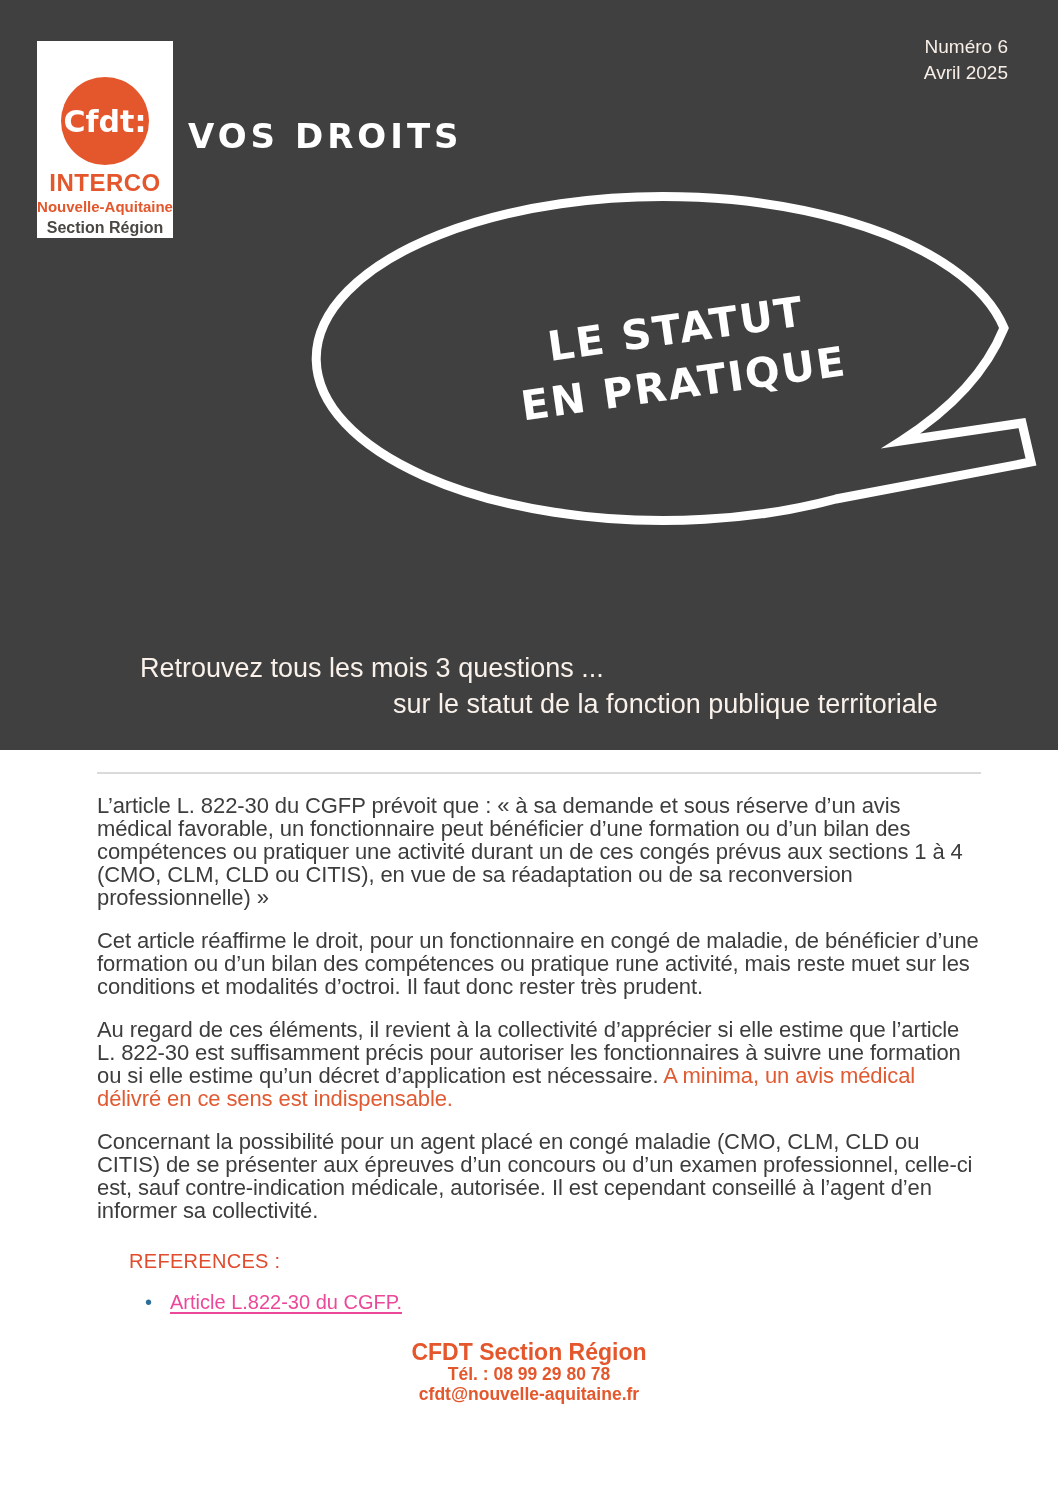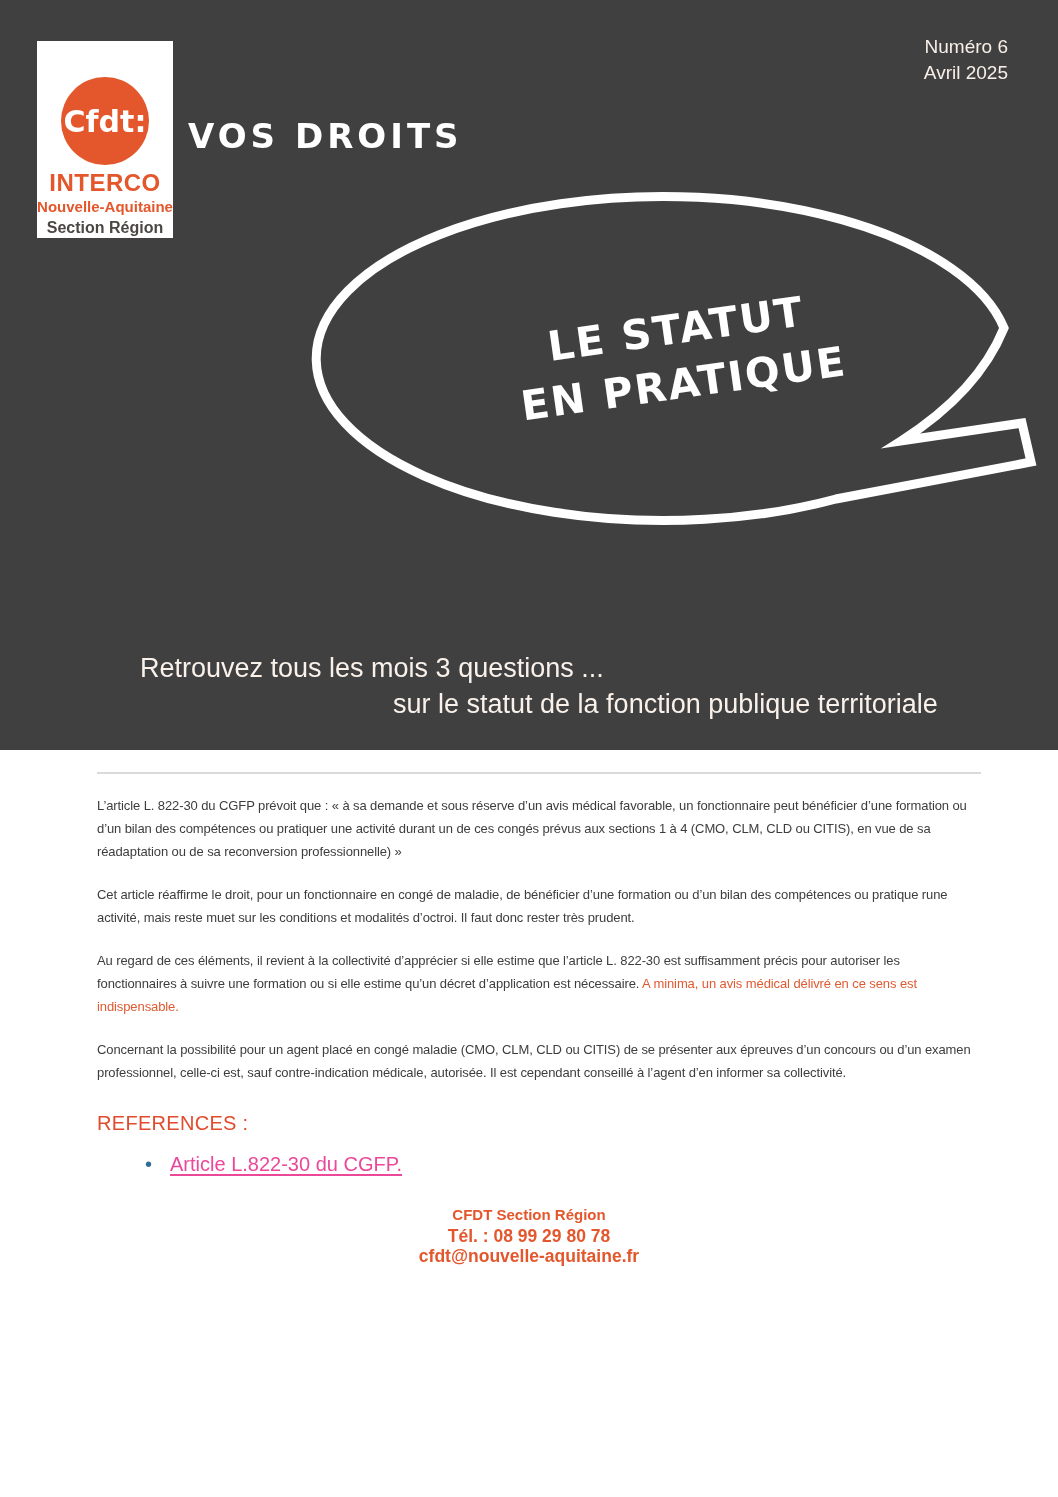--- a/index.html
+++ b/index.html
@@ -69,41 +69,41 @@
     margin:37px 0 0 0;color:#1C1C1C;
     font-size:25px;font-weight:bold;line-height:36px;
   }
   .q-line{display:block;white-space:nowrap;}
   .divider{
     border:none;border-top:2px solid #DADADA;
     margin:22px 0 0 0;width:884px;
   }
   .para{
     margin:20px 0 0 0;width:884px;
-    color:#3D3D3D;font-size:13px;line-height:23px;letter-spacing:-0.1px;
+    color:#3D3D3D;font-size:22px;line-height:23px;letter-spacing:-0.1px;
   }
   .hl{color:#E05A32;}
   .refs-label{
-    margin-top:28px;color:#E14B2E;font-size:20px;letter-spacing:0.3px;
+    margin-top:28px;color:#E14B2E;font-size:20px;letter-spacing:0.3px;margin-left:32px;
   }
   .refs{list-style:none;margin:18px 0 0 0;padding:0;}
   .refs li{display:flex;align-items:baseline;}
   .bullet{
     color:#2C6E96;font-size:20px;margin-left:48px;margin-right:18px;
   }
   .ref-link{
     color:#ec4899;font-size:20px;text-decoration:underline;
     text-underline-offset:3px;
   }
 
   
   .footer{
     margin-top:26px;text-align:center;color:#E4572C;font-weight:bold;
   }
-  .f-big{font-size:15px;line-height:25px;}
+  .f-big{font-size:23px;line-height:25px;}
   .f-small{font-size:17.5px;line-height:19.5px;}
 </style>
 </head>
 <body>
 
 <div class="page">
 
   <header class="hero">
 
     <div class="issue">

